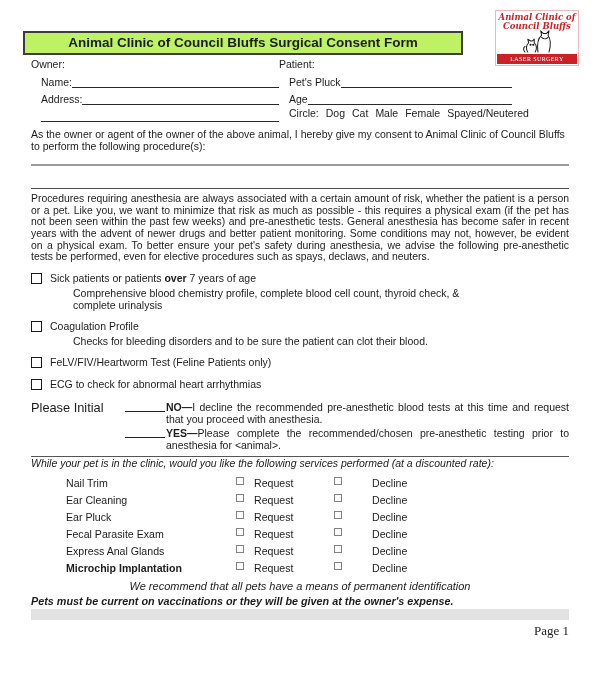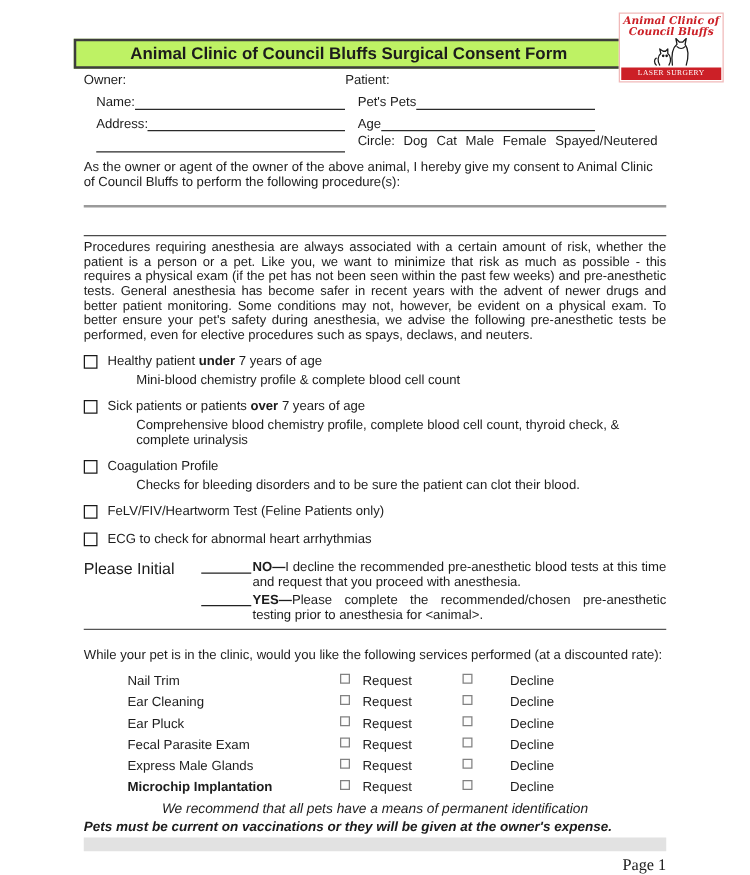--- a/index.html
+++ b/index.html
@@ -1,20 +1,20 @@
 <!DOCTYPE html>
 <html><head>
 <meta charset="utf-8">
 <style>
   html,body{margin:0;padding:0;background:#ffffff;}
   .page{
     position:relative;
     width:600px;height:700px;
     box-sizing:border-box;
-    padding:0 67px;
+    padding:0 31px;
     font-family:"Liberation Sans","DejaVu Sans",sans-serif;
     color:#1c1c1c;
     background:#ffffff;
     overflow:hidden;
   }
   
   .title-box{
     margin:31px 0 0 -8px;
     width:440px;
     box-sizing:border-box;
@@ -77,21 +77,21 @@
   
   .initials{display:flex;margin-top:10px;gap:11px;}
   .initials-label{width:83px;font-size:12.8px;line-height:14px;flex:0 0 auto;}
   .initial-entries{flex:1;}
   .initial-entry{display:flex;font-size:10.5px;line-height:12px;}
   .initial-entry + .initial-entry{margin-top:2px;}
   .blank-initial{width:40px;border-bottom:1px solid #222;height:10px;flex:0 0 auto;}
   .initial-text{flex:1;text-align:justify;padding-left:1px;}
   .hr-strong{margin-top:5px;border-top:1.5px solid #555;height:0;}
   
-  .svc-intro{margin-top:14px;font-size:10.5px;line-height:12px;}
+  .svc-intro{margin-top:0;font-size:10.5px;line-height:12px;font-style:italic;}
   .svc-table{margin-top:6px;margin-left:35px;font-size:10.6px;}
   .svc-row{display:flex;align-items:center;height:17px;}
   .svc-name{width:170px;}
   .svc-cell{width:98px;display:flex;align-items:flex-start;}
   .svc-cell:last-child{width:auto;gap:20px;}
   .cbx-small{
     display:inline-block;width:6px;height:6px;
     border:1px solid #818181;background:#fdfdfd;
     margin-right:10px;flex:0 0 auto;
   }
@@ -141,48 +141,41 @@
         <span>Address:</span>
         <span class="fill-line"></span>
       </div>
       <div class="op-row indent10">
         <span class="fill-line"></span>
       </div>
     </div>
     <div class="op-right">
       <div class="op-head">Patient:</div>
       <div class="op-row indent10 pr-gap">
-        <span>Pet's Pets</span>
+        <span>Pet's Pluck</span>
         <span class="fill-line"></span>
       </div>
       <div class="op-row indent10 pr-gap">
         <span>Age</span>
         <span class="fill-line"></span>
       </div>
       <div class="circle-row indent10">
         <span>Circle:</span><span>Dog</span><span>Cat</span><span>Male</span><span>Female</span><span>Spayed/Neutered</span>
       </div>
     </div>
   </div>
 
   <div class="consent-intro">As the owner or agent of the owner of the above animal, I hereby give my consent to Animal Clinic of Council Bluffs to perform the following procedure(s):</div>
 
   <div class="blank1"></div>
   <div class="blank2"></div>
 
   <div class="risk-par">Procedures requiring anesthesia are always associated with a certain amount of risk, whether the patient is a person or a pet. Like you, we want to minimize that risk as much as possible - this requires a physical exam (if the pet has not been seen within the past few weeks) and pre-anesthetic tests. General anesthesia has become safer in recent years with the advent of newer drugs and better patient monitoring. Some conditions may not, however, be evident on a physical exam. To better ensure your pet's safety during anesthesia, we advise the following pre-anesthetic tests be performed, even for elective procedures such as spays, declaws, and neuters.</div>
 
   <div>
-    <div class="test">
-      <div class="test-label">
-        <span class="cbx"></span>
-        <span><span>Healthy patient </span><b class="inline">under</b><span> 7 years of age</span></span>
-      </div>
-      <div class="test-desc">Mini-blood chemistry profile &amp; complete blood cell count</div>
-    </div>
     <div class="test">
       <div class="test-label">
         <span class="cbx"></span>
         <span><span>Sick patients or patients </span><b class="inline">over</b><span> 7 years of age</span></span>
       </div>
       <div class="test-desc" style="max-width:410px;">Comprehensive blood chemistry profile, complete blood cell count, thyroid check, &amp; complete urinalysis</div>
     </div>
     <div class="test">
       <div class="test-label">
         <span class="cbx"></span>
@@ -261,21 +254,21 @@
       <span class="svc-cell">
           <span class="cbx-small"></span>
           <span>Request</span>
         </span>
       <span class="svc-cell">
           <span class="cbx-small"></span>
           <span>Decline</span>
         </span>
     </div>
     <div class="svc-row">
-      <span class="svc-name">Express Male Glands</span>
+      <span class="svc-name">Express Anal Glands</span>
       <span class="svc-cell">
           <span class="cbx-small"></span>
           <span>Request</span>
         </span>
       <span class="svc-cell">
           <span class="cbx-small"></span>
           <span>Decline</span>
         </span>
     </div>
     <div class="svc-row">

